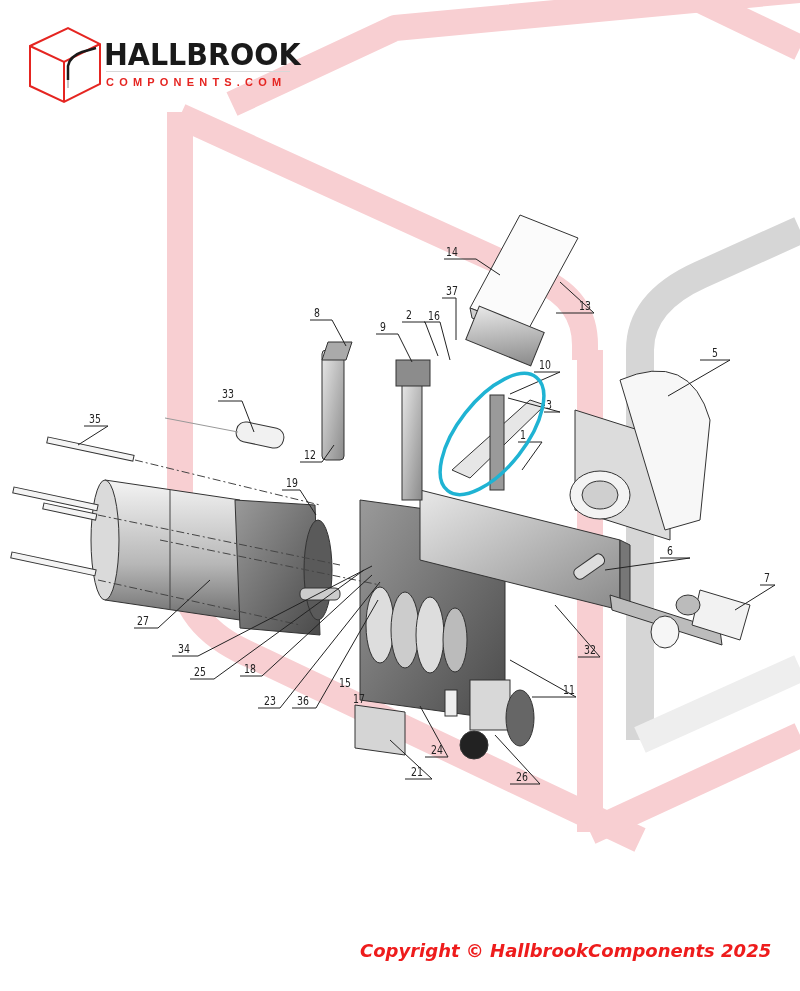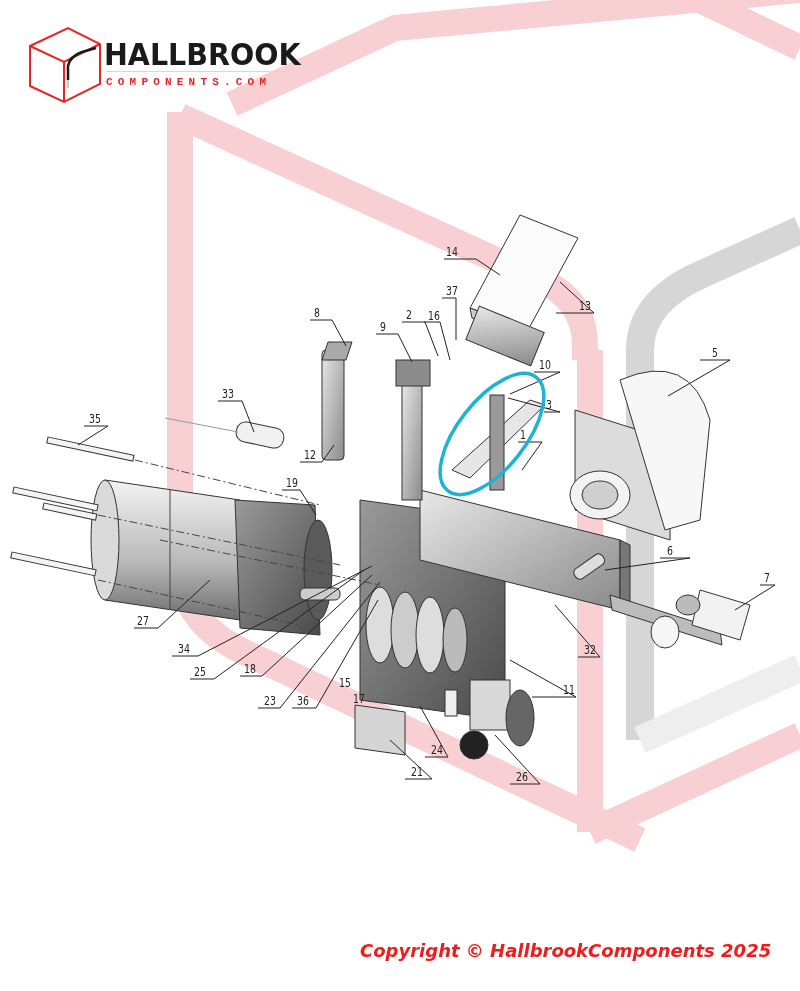--- a/index.html
+++ b/index.html
@@ -1,20 +1,20 @@
 <!DOCTYPE html>
 <html><head>
 <meta charset="utf-8">
 <style>
   html,body{margin:0;padding:0;background:#ffffff;}
   body{width:800px;height:991px;position:relative;overflow:hidden;font-family:"Liberation Sans",sans-serif;}
   .layer{position:absolute;left:0;top:0;width:800px;height:991px;}
   .logo{position:absolute;left:26px;top:24px;width:270px;height:82px;}
   .brand-name{position:absolute;left:104px;top:36px;font-family:"DejaVu Sans",sans-serif;font-weight:bold;font-size:31px;letter-spacing:0px;color:#1a1a1a;transform:scaleX(0.92);transform-origin:left top;}
-  .brand-sub{position:absolute;left:106px;top:76px;font-family:Liberation Mono, monospace;font-weight:bold;font-size:11px;letter-spacing:5.2px;color:#e52521;}
+  .brand-sub{position:absolute;left:106px;top:76px;font-family:Liberation Sans, sans-serif;font-weight:bold;font-size:11px;letter-spacing:5.2px;color:#e52521;}
   .brand-rule{position:absolute;left:106px;top:71px;width:184px;height:1px;background:#d8d8d8;}
   .copyright{position:absolute;left:360px;top:940px;font-family:"DejaVu Sans",sans-serif;font-weight:bold;font-style:italic;font-size:18px;color:#ee1c1c;white-space:nowrap;}
   .callout{position:absolute;font-family:"DejaVu Sans Condensed","DejaVu Sans",sans-serif;font-size:13px;color:#222;line-height:1;transform:scaleX(0.8);transform-origin:left top;}
 </style>
 </head>
 <body>
 
 <svg class="layer" viewBox="0 0 800 991" xmlns="http://www.w3.org/2000/svg">
   <g fill="none" stroke-linejoin="round" stroke-linecap="butt">
 

